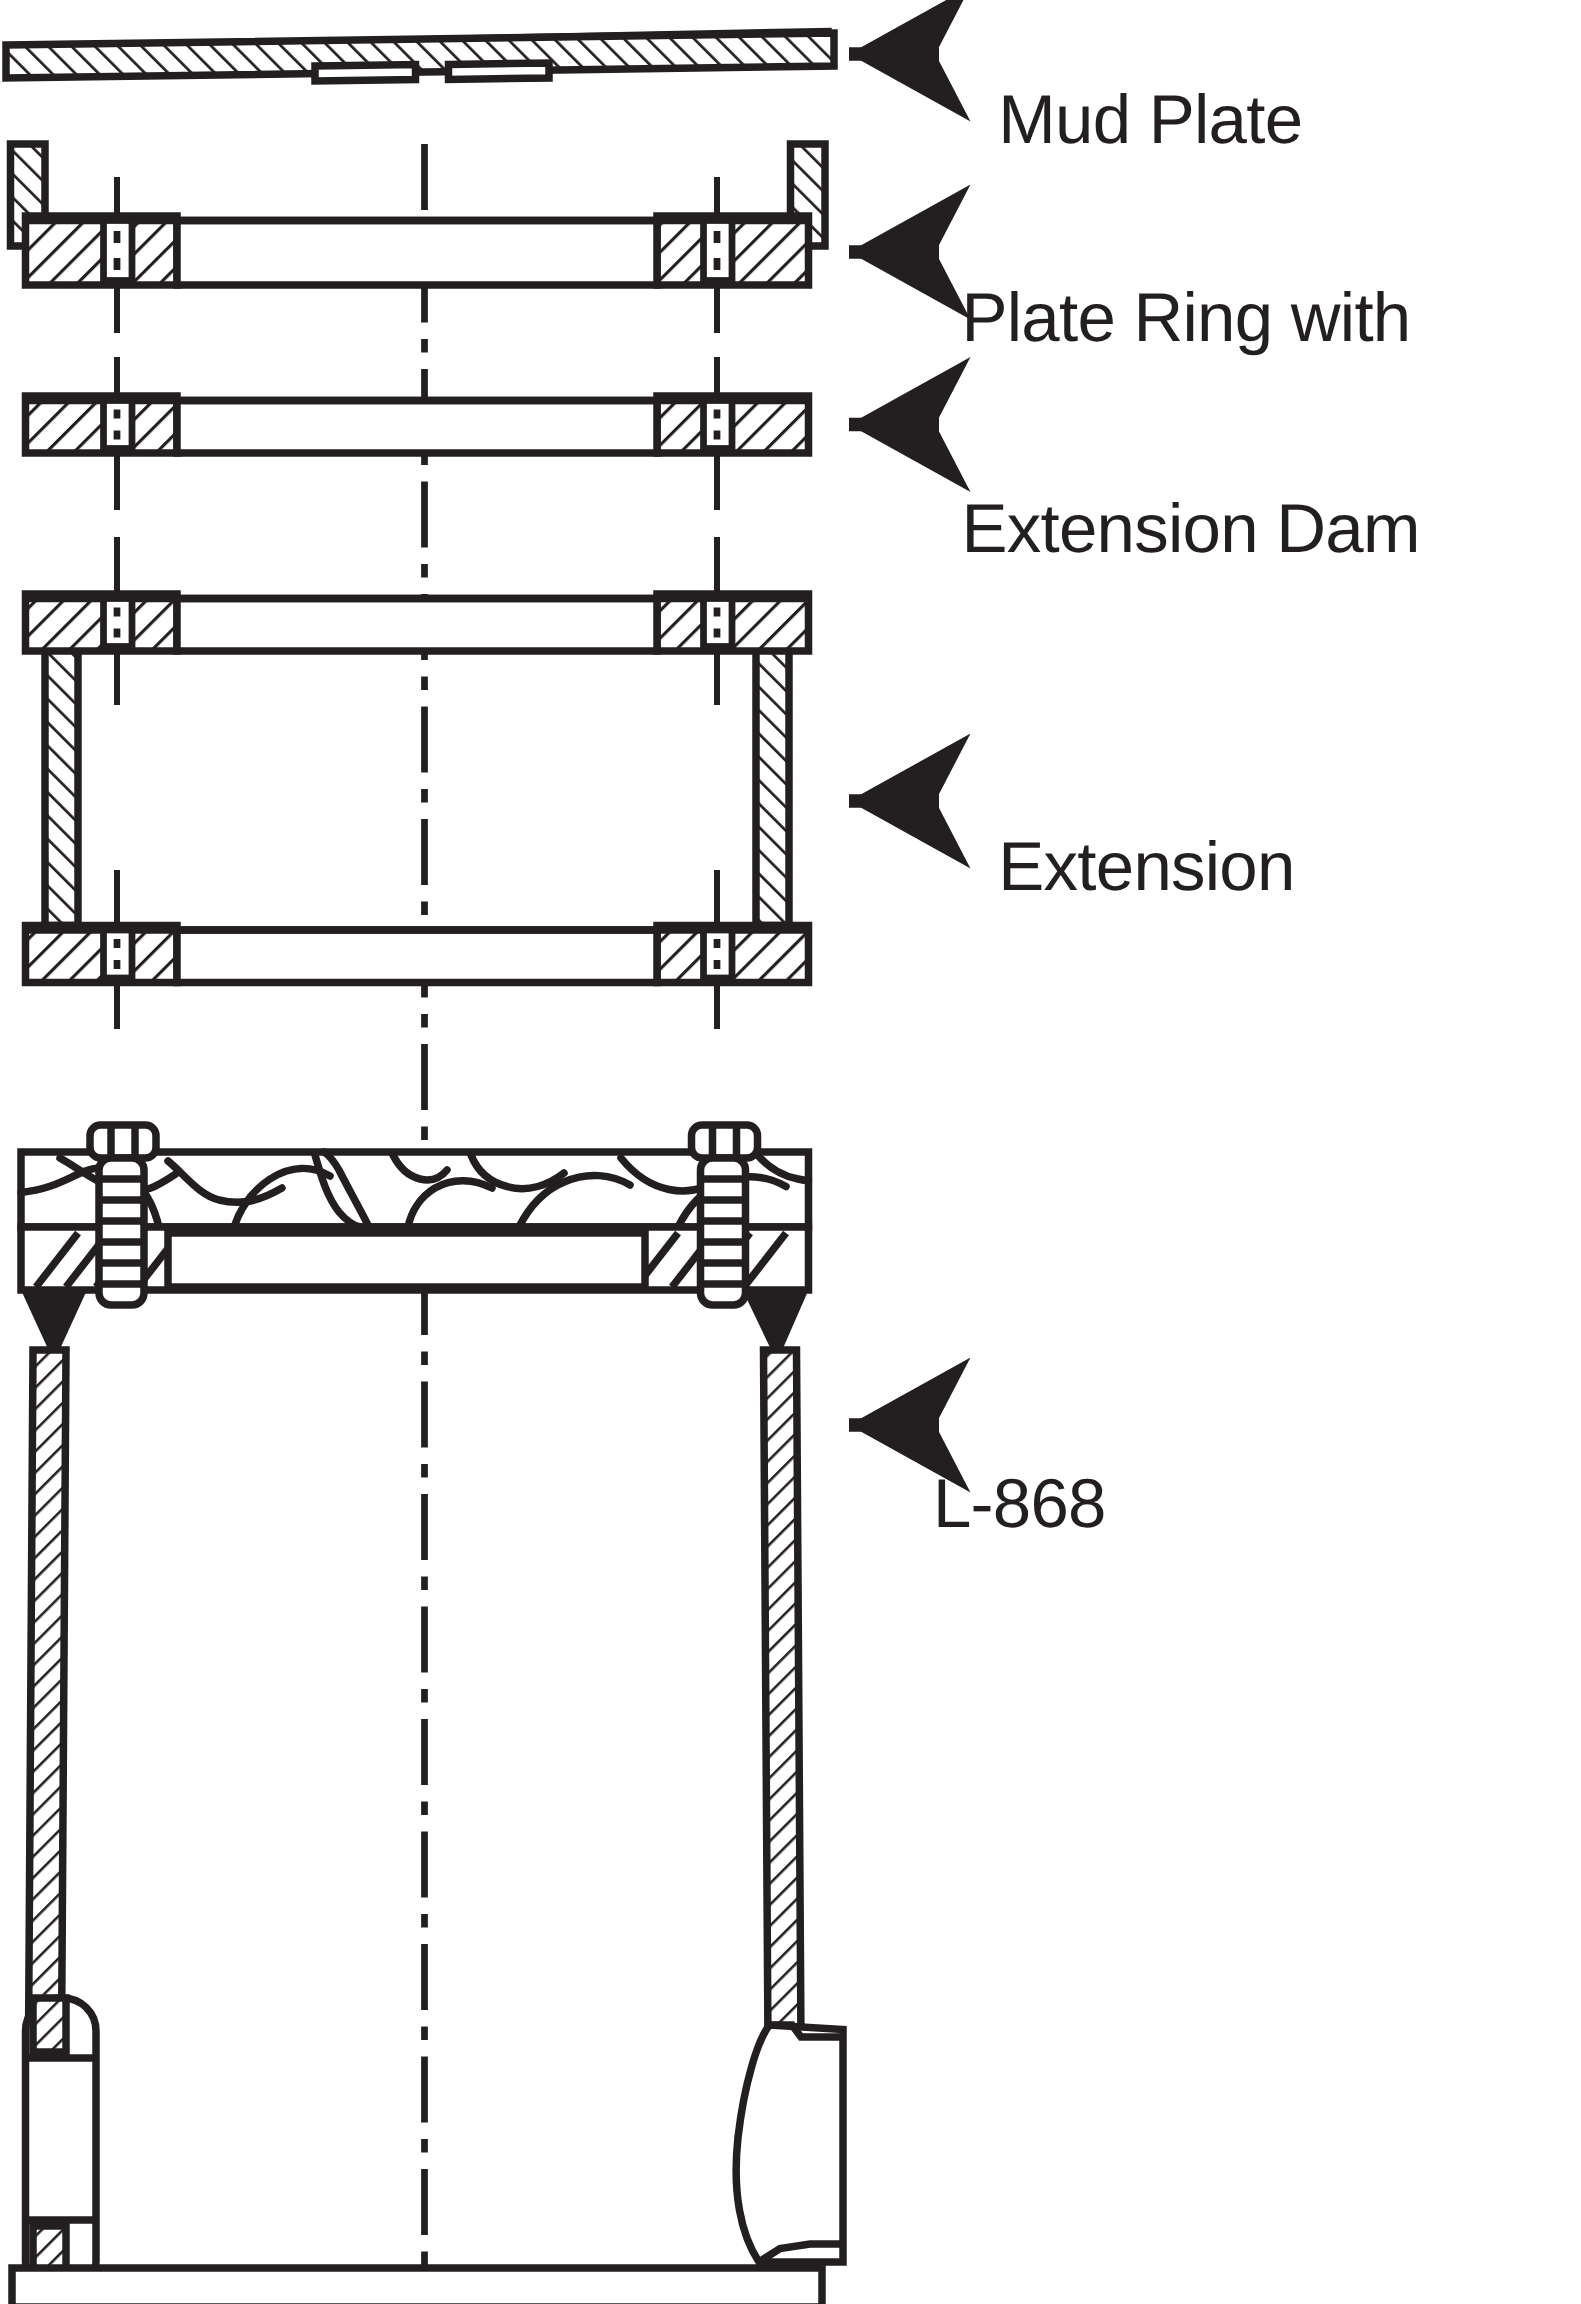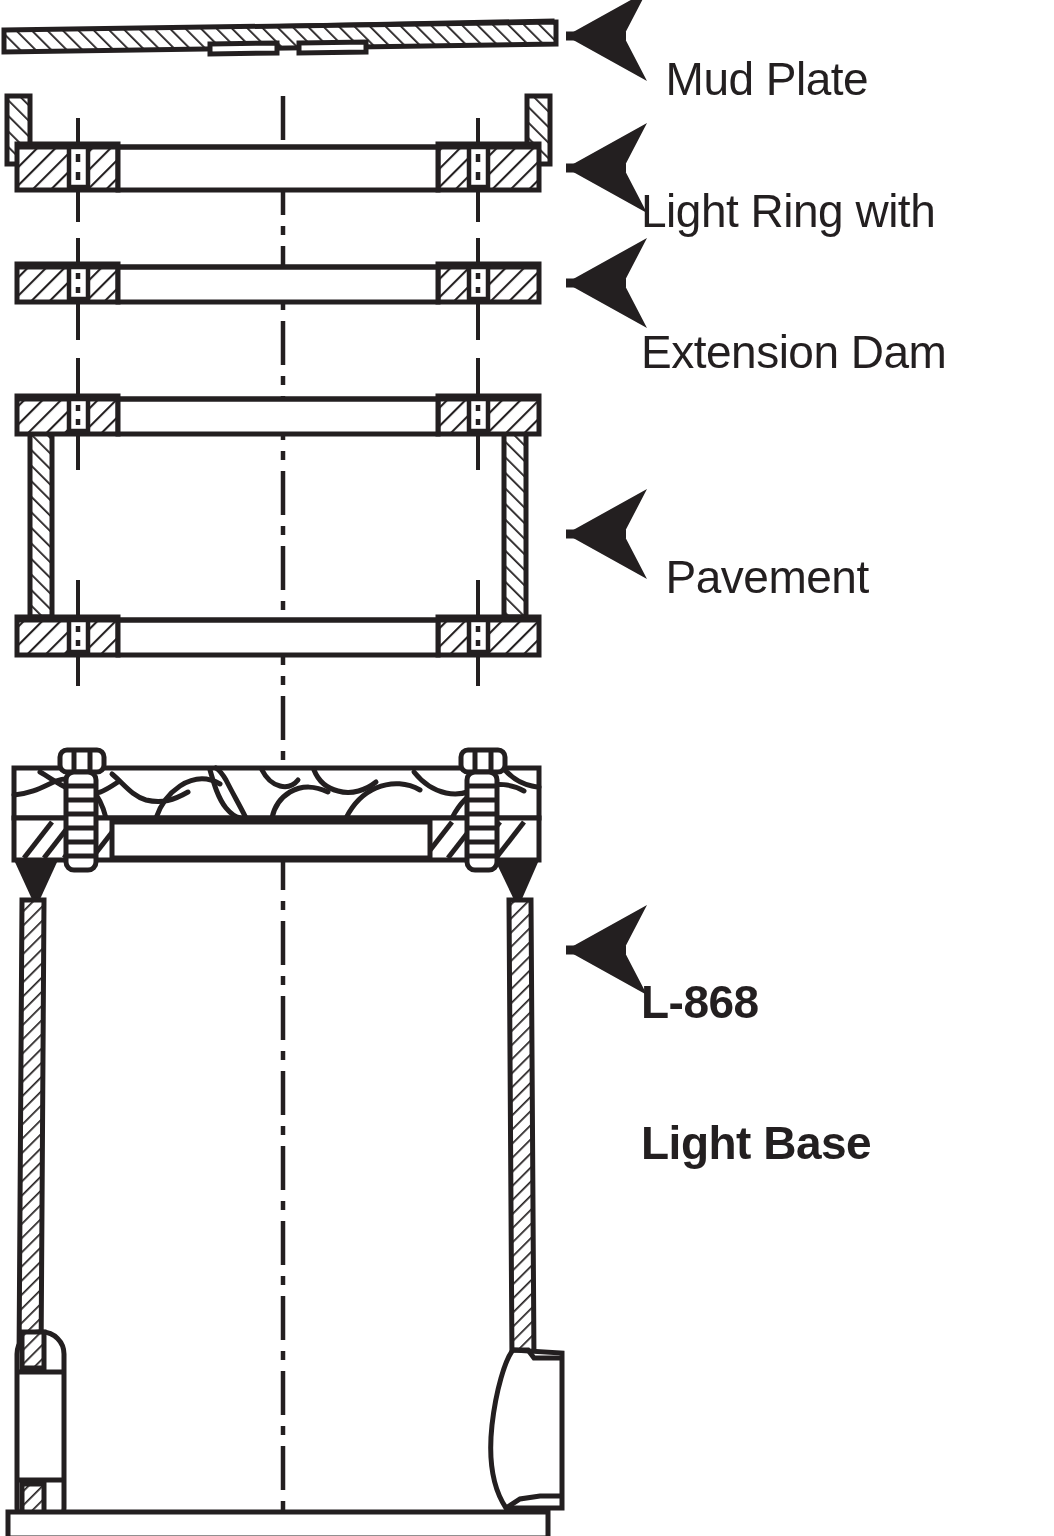--- a/index.html
+++ b/index.html
@@ -239,27 +239,26 @@
     <line x1="626" y1="950" x2="566" y2="950" marker-end="url(#arrowBarb)"></line>
   </g>
 
 </svg>
 
 <div class="lbl" style="left:641px;top:9px;">
   <span>Mud Plate</span>
 </div>
 
 <div class="lbl" style="left:641px;top:94px;">
-  <div>Light Ring with</div>
+  <div>Plate Ring with</div>
   <div>Extension Dam</div>
 </div>
 
 
 <div class="lbl" style="left:641px;top:507px;">
-  <span>Pavement</span>
-</div>
-
-<div class="lbl" style="left:641px;top:885px;font-weight:bold;">
+  <span>Extension</span>
+</div>
+
+<div class="lbl" style="left:622px;top:885px;">
   <div>L-868</div>
-  <div>Light Base</div>
 </div>
 
 </div>
 
 </body></html>

